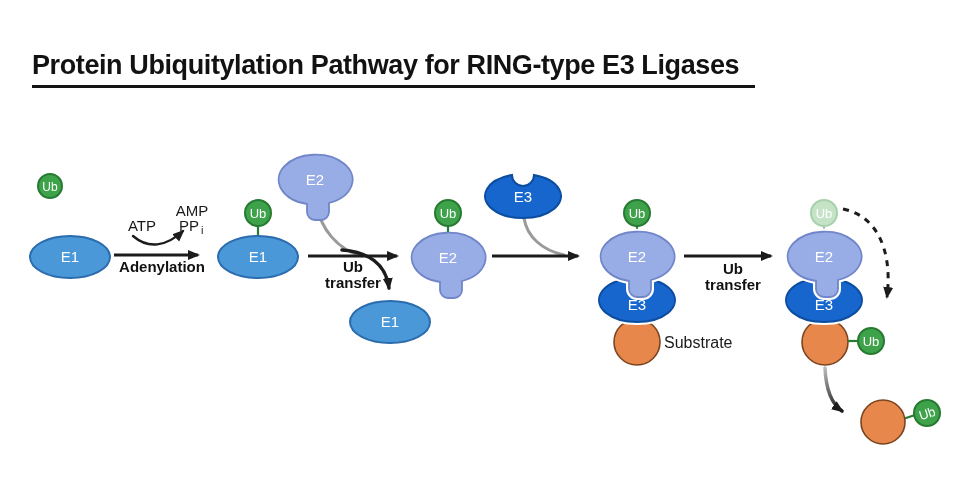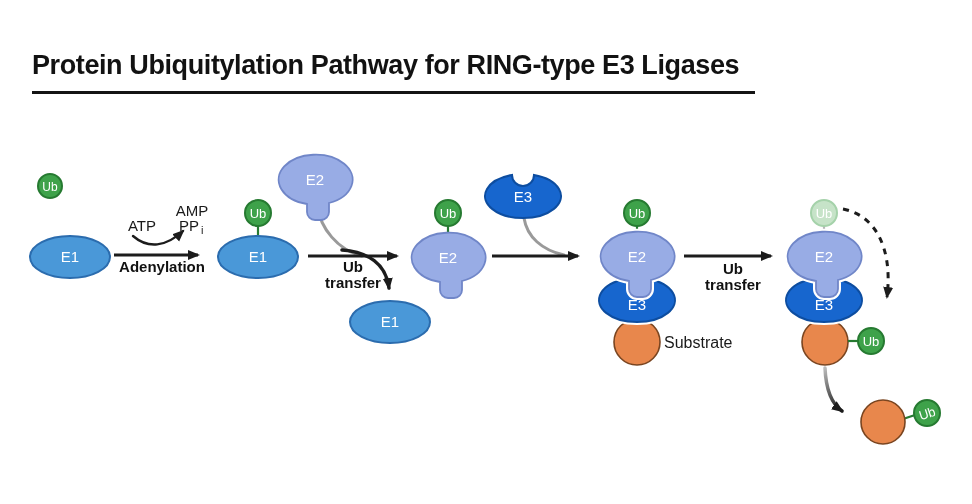--- a/index.html
+++ b/index.html
@@ -3,21 +3,21 @@
 <meta charset="utf-8">
 <style>
   html,body { margin:0; padding:0; background:#ffffff; }
   .stage {
     position:relative; width:972px; height:504px; background:#ffffff;
     overflow:hidden; font-family:"Liberation Sans", sans-serif;
   }
   h1.title {
     position:absolute; left:32px; top:50px; margin:0;
     font-size:27px; font-weight:700; color:#121212; letter-spacing:-0.4px;
-    border-bottom:3px solid #141414; padding:0 16px 10px 0; white-space:nowrap;
+    border-bottom:3px solid #141414; padding:0 16px 4px 0; white-space:nowrap;
   }
   svg.diagram { position:absolute; left:0; top:0; }
   svg text { font-family:"Liberation Sans", sans-serif; }
   .shape-label { fill:#ffffff; font-size:15px; text-anchor:middle; }
   .ub-label    { fill:#ffffff; font-size:13px; text-anchor:middle; }
   .ub-label-sm { fill:#ffffff; font-size:12px; text-anchor:middle; }
   .annot       { fill:#1a1a1a; font-size:15px; text-anchor:middle; }
   .annot-sub   { fill:#1a1a1a; font-size:11px; }
   .annot-bold  { fill:#111111; font-size:15px; font-weight:700; text-anchor:middle; }
   .substrate-label { fill:#1a1a1a; font-size:16px; }

